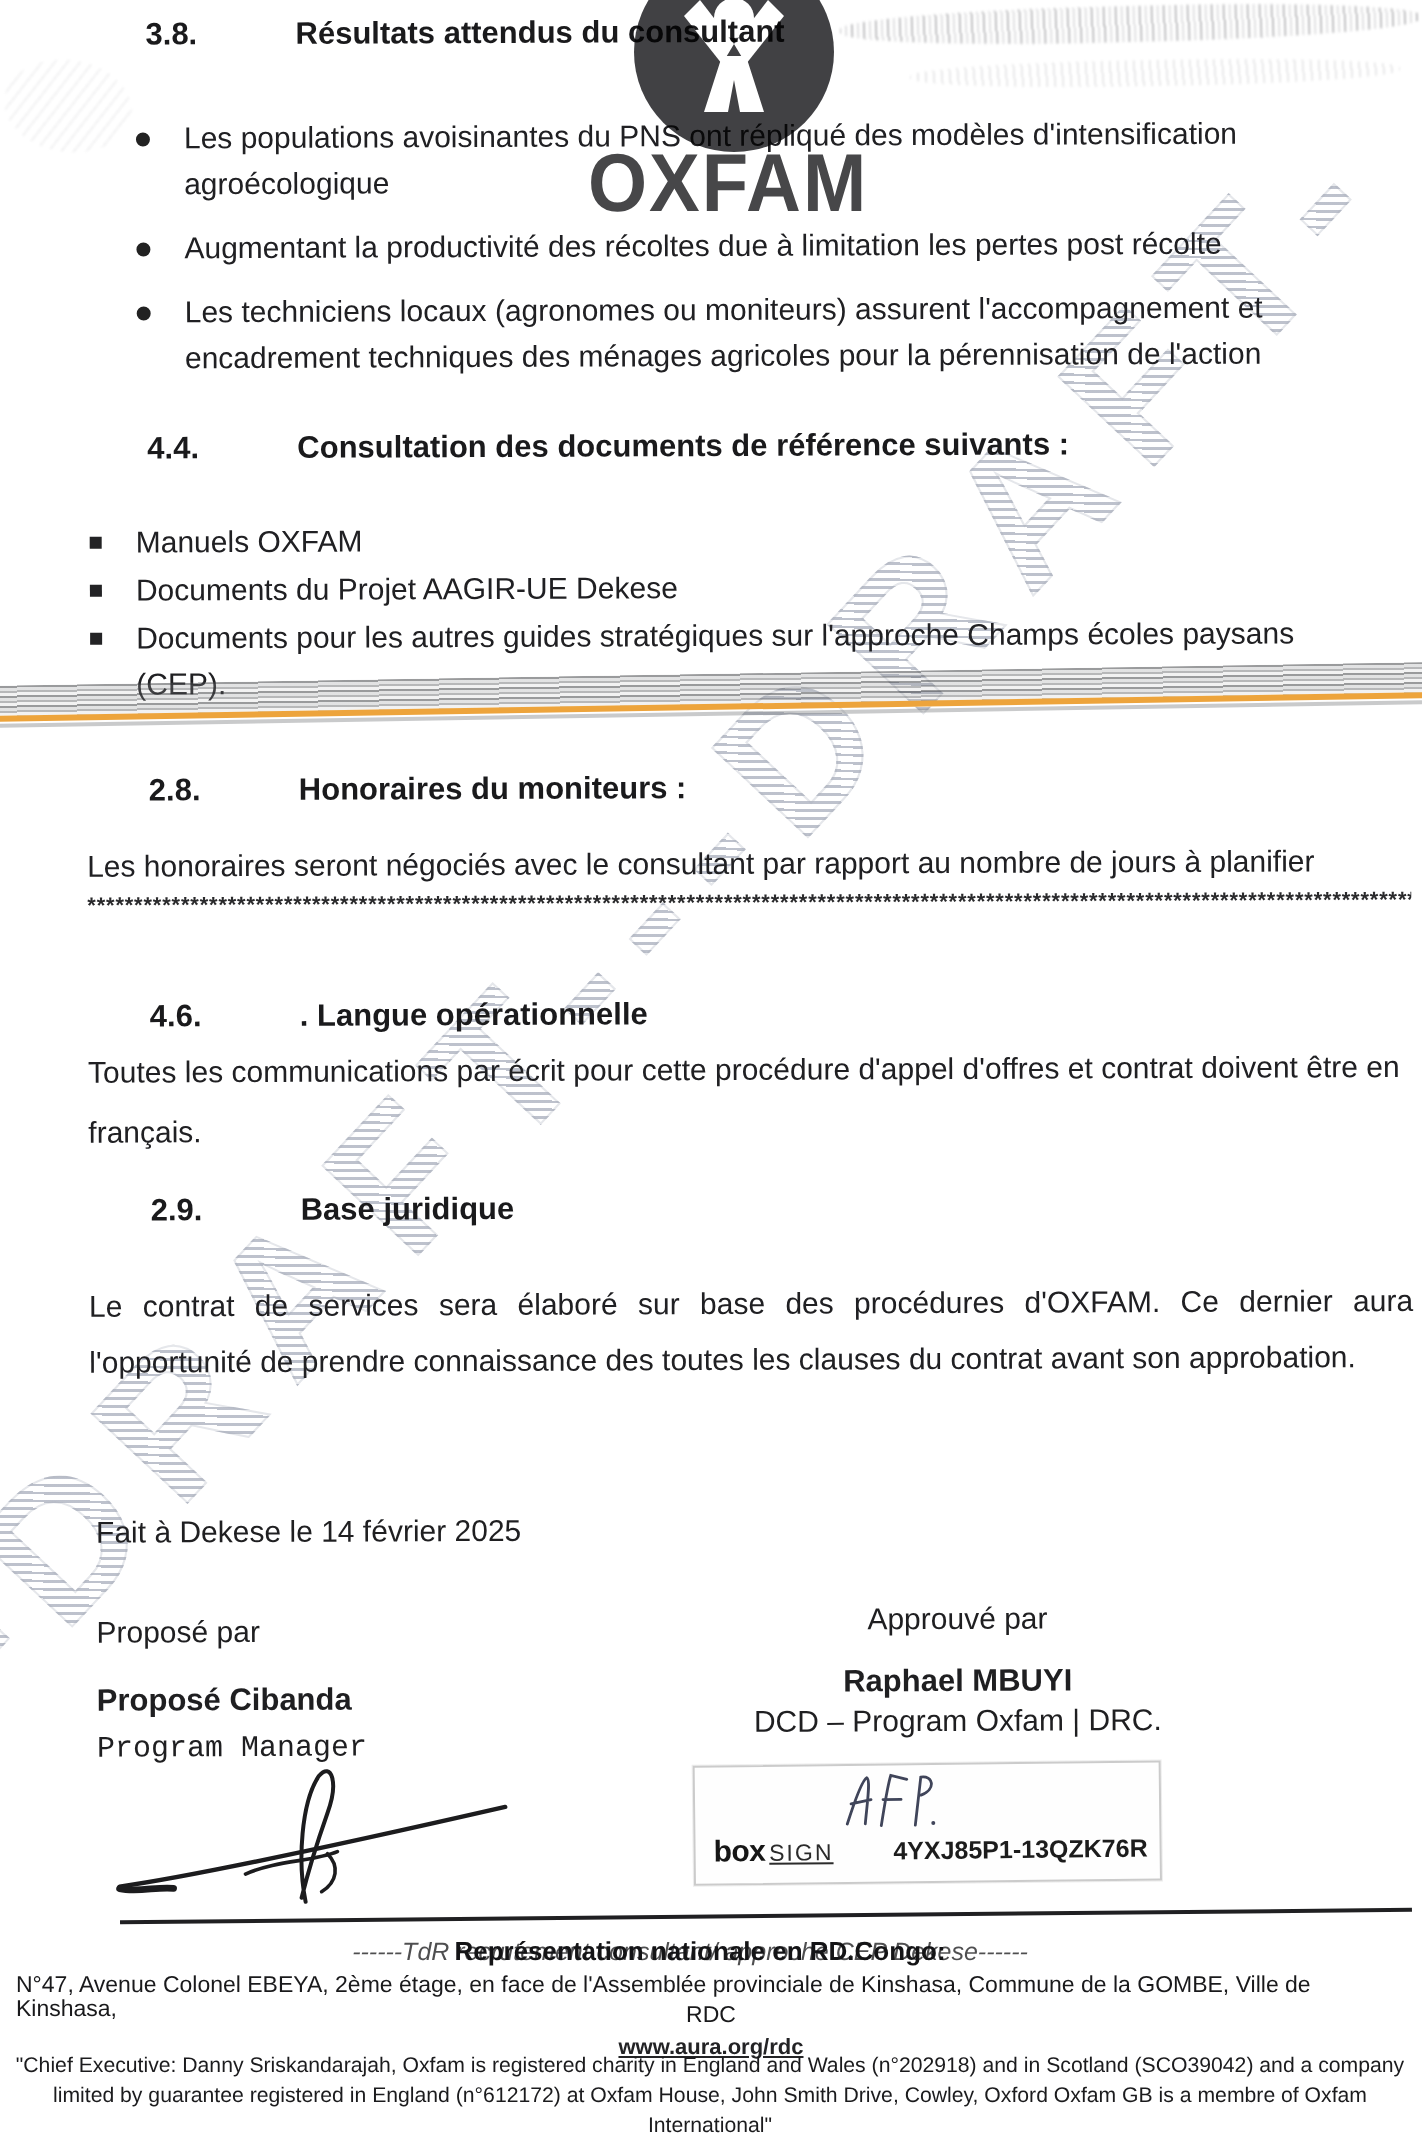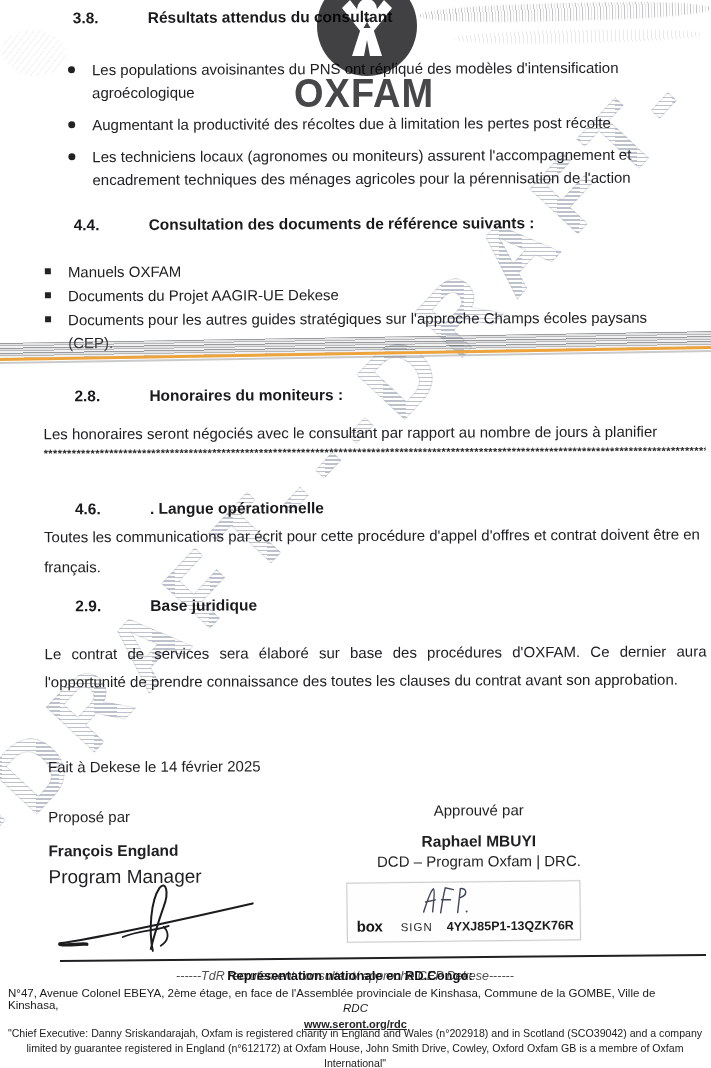--- a/index.html
+++ b/index.html
@@ -72,45 +72,45 @@
   .p45{position:absolute;left:44px;top:421px;width:670px;white-space:nowrap;}
   .stars{position:absolute;left:44px;top:446px;width:662px;overflow:hidden;white-space:nowrap;
     font-size:11px;letter-spacing:.4px;font-weight:bold;color:#2a2a2c;}
   .p46{position:absolute;left:44px;top:521px;width:675px;line-height:30px;}
   .p47{position:absolute;left:44px;top:639px;width:662px;line-height:28px;text-align:justify;}
   .date-line{position:absolute;left:47px;top:757px;font-size:15px;}
 
   
   .sig-label-left{position:absolute;left:47px;top:807px;font-size:15px;}
   .sig-name-left{position:absolute;left:47px;top:841px;font-size:15.5px;font-weight:bold;}
-  .sig-title-left{position:absolute;left:47px;top:865px;font-size:19px;}
+  .sig-title-left{position:absolute;left:47px;top:865px;font-size:15px;font-family:Liberation Mono, monospace;}
   .sig-col-right{position:absolute;left:335px;top:802px;width:285px;text-align:center;}
   .sig-col-right .lbl{font-size:15px;}
   .sig-col-right .nm{font-size:15.5px;font-weight:bold;margin-top:14px;}
   .sig-col-right .tt{font-size:15px;margin-top:2px;}
   .scribble{position:absolute;left:55px;top:882px;}
 
   .boxsign{
     position:absolute;left:345px;top:882px;width:232px;height:58px;
     border:1.5px solid #cbcbcb;background:#fefefe;transform:rotate(-.4deg);
     box-shadow:0 0 0 .5px rgba(210,210,210,.4);
   }
   .boxsign .initials{position:absolute;left:72px;top:3px;}
   .boxsign .brandrow{position:absolute;left:9px;bottom:7px;right:6px;display:flex;align-items:baseline;}
   .boxsign .b1{font-weight:800;font-size:15px;letter-spacing:-.3px;color:#161616;}
-  .boxsign .b2{font-size:11.5px;letter-spacing:1px;color:#2b2b2b;margin-left:18px;}
+  .boxsign .b2{font-size:11.5px;letter-spacing:1px;color:#2b2b2b;margin-left:2px;text-decoration:underline;}
   .boxsign .code{margin-left:auto;font-weight:bold;font-size:12.5px;color:#1c1c1c;}
 
   
   .rule{position:absolute;left:60px;top:957px;width:646px;border-top:2px solid #202022;transform:rotate(-.55deg);}
   .f-line1{position:absolute;left:0;top:967px;width:700px;height:18px;}
   .f-tdr{position:absolute;left:0;right:10px;top:2px;text-align:center;font-style:italic;font-size:12.5px;color:#3c3c3e;opacity:.9;}
   .f-rep{position:absolute;left:0;right:0;top:1px;text-align:center;font-weight:bold;font-size:13px;color:#141416;}
   .f-addr{position:absolute;left:8px;top:987px;width:695px;font-size:11.5px;color:#19191b;}
-  .f-rdc{position:absolute;left:0;top:1002px;width:711px;text-align:center;font-size:11.5px;color:#19191b;font-style:italic;}
+  .f-rdc{position:absolute;left:0;top:1002px;width:711px;text-align:center;font-size:11.5px;color:#19191b;}
   .f-web{position:absolute;left:0;top:1014px;width:711px;text-align:center;}
   .f-web a{font-size:11px;font-weight:bold;color:#232325;text-decoration:underline;}
   .f-legal{position:absolute;left:5px;top:1026px;width:700px;text-align:center;font-size:10.6px;line-height:15px;color:#1b1b1d;}
 </style>
 </head>
 <body>
 
 <div class="page">
 
   <div class="watermark">.-DRAFT---DRAFT-</div>
@@ -178,21 +178,21 @@
 
     <div class="heading h47">
       <span class="num">2.9.</span>
       <span>Base juridique</span>
     </div>
     <div class="p47 body-text">Le contrat de services sera élaboré sur base des procédures d'OXFAM. Ce dernier aura l'opportunité de prendre connaissance des toutes les clauses du contrat avant son approbation.</div>
 
     <div class="date-line">Fait à Dekese le 14 février 2025</div>
 
     <div class="sig-label-left">Proposé par</div>
-    <div class="sig-name-left">François England</div>
+    <div class="sig-name-left">Proposé Cibanda</div>
     <div class="sig-title-left">Program Manager</div>
 
     <div class="sig-col-right">
       <div class="lbl">Approuvé par</div>
       <div class="nm">Raphael MBUYI</div>
       <div class="tt">DCD – Program Oxfam | DRC.</div>
     </div>
 
     <svg class="scribble" width="205" height="72" viewBox="0 0 205 72">
       <path d="M3,60 C40,55 120,38 196,21" fill="none" stroke="#1c1c1e" stroke-width="2.2" stroke-linecap="round"></path>
@@ -227,17 +227,17 @@
   <div class="logo-word">OXFAM</div>
 
   <div class="rule"></div>
   <div class="f-line1">
     <div class="f-tdr">------TdR recrutement consultant/ approche CEP Dekese------</div>
     <div class="f-rep">Représentation nationale en RD.Congo:</div>
   </div>
   <div class="f-addr">N°47, Avenue Colonel EBEYA, 2ème étage, en face de l'Assemblée provinciale de Kinshasa, Commune de la GOMBE, Ville de Kinshasa,</div>
   <div class="f-rdc">RDC</div>
   <div class="f-web">
-    <a href="#">www.seront.org/rdc</a>
+    <a href="#">www.aura.org/rdc</a>
   </div>
   <div class="f-legal">"Chief Executive: Danny Sriskandarajah, Oxfam is registered charity in England and Wales (n°202918) and in Scotland (SCO39042) and a company limited by guarantee registered in England (n°612172) at Oxfam House, John Smith Drive, Cowley, Oxford Oxfam GB is a membre of Oxfam International"</div>
 
 </div>
 
 </body></html>

